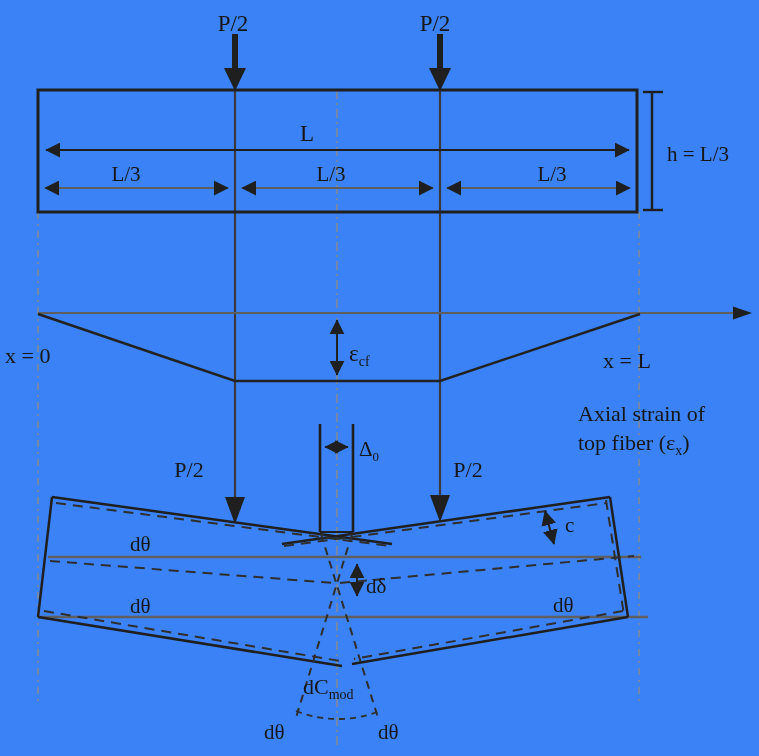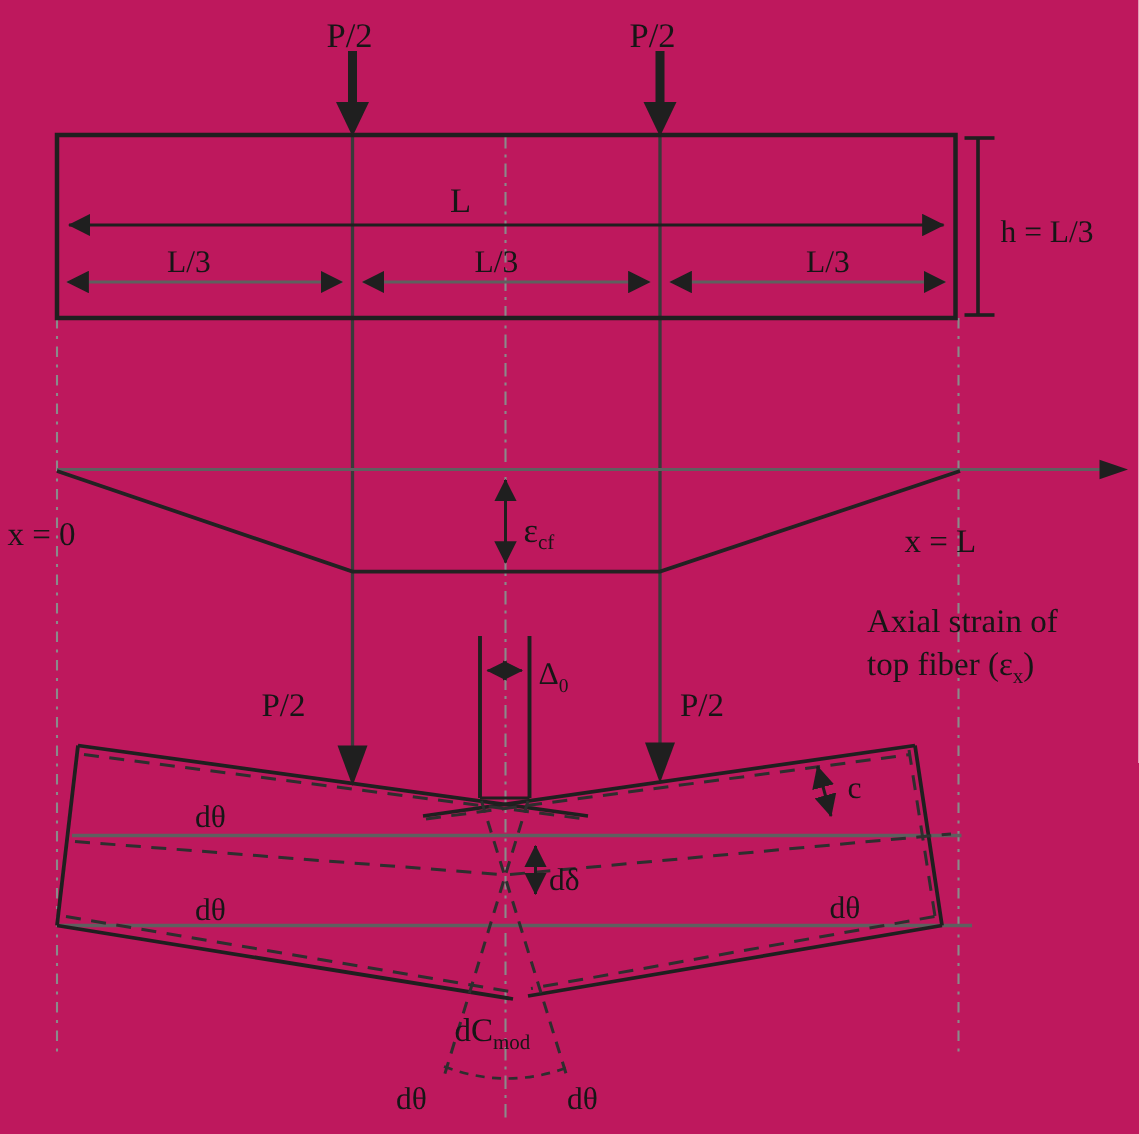--- a/index.html
+++ b/index.html
@@ -1,16 +1,16 @@
 <!DOCTYPE html>
 <html><head>
 <meta charset="utf-8">
 <style>
   html,body{margin:0;padding:0;background:#ffffff;}
-  .stage{width:759px;height:756px;position:relative;background:#be185d;overflow:hidden;}
+  .stage{width:759px;height:756px;position:relative;background:#3b82f6;overflow:hidden;}
   svg text{font-family:"Liberation Serif","DejaVu Serif",serif;fill:#161616;}
   .t23{font-size:23px;}
   .t22{font-size:22px;}
   .t21{font-size:21px;}
   .sub{font-size:14px;}
   .sub2{font-size:13px;}
   .ink{stroke:#1f1f1f;}
   .mid{stroke:#3a3a3a;}
   .gray{stroke:#5f5f5f;}
   .guide{stroke:#8a8a8a;}

